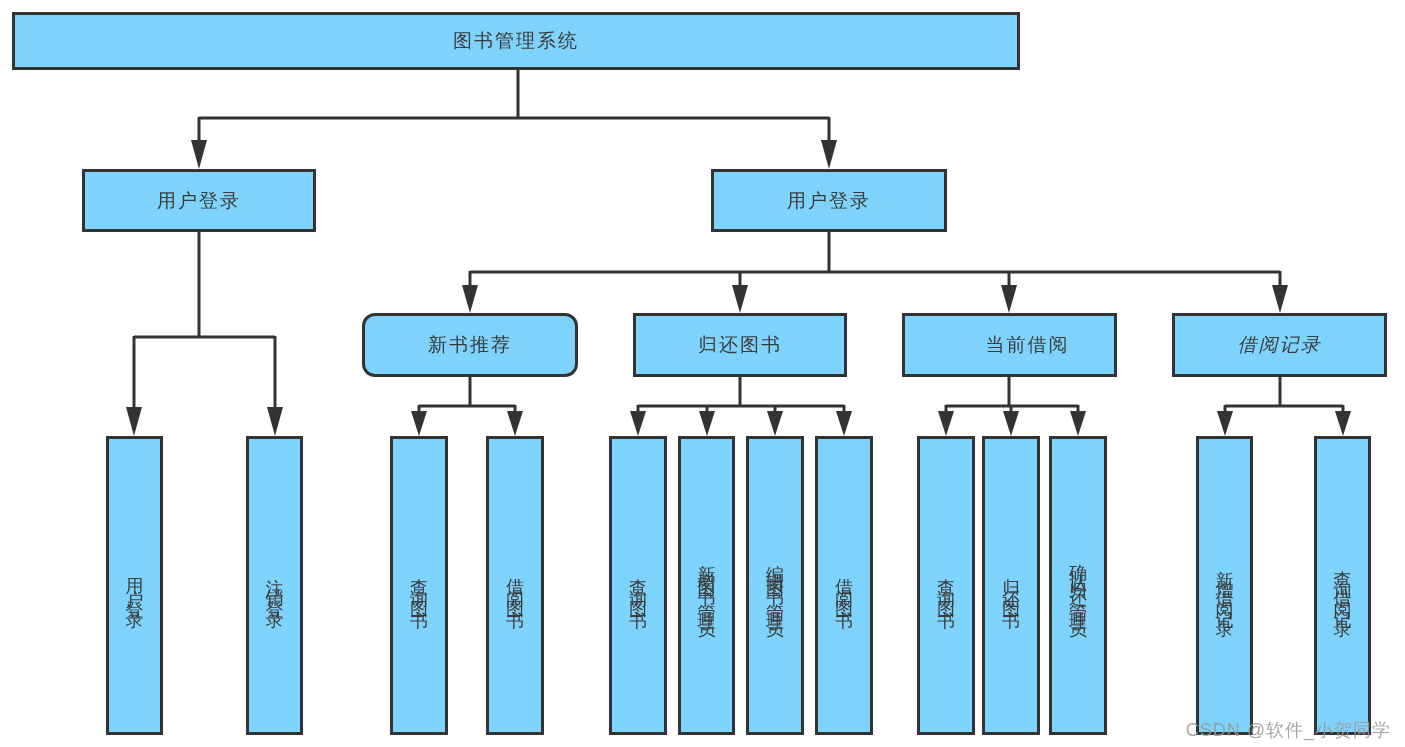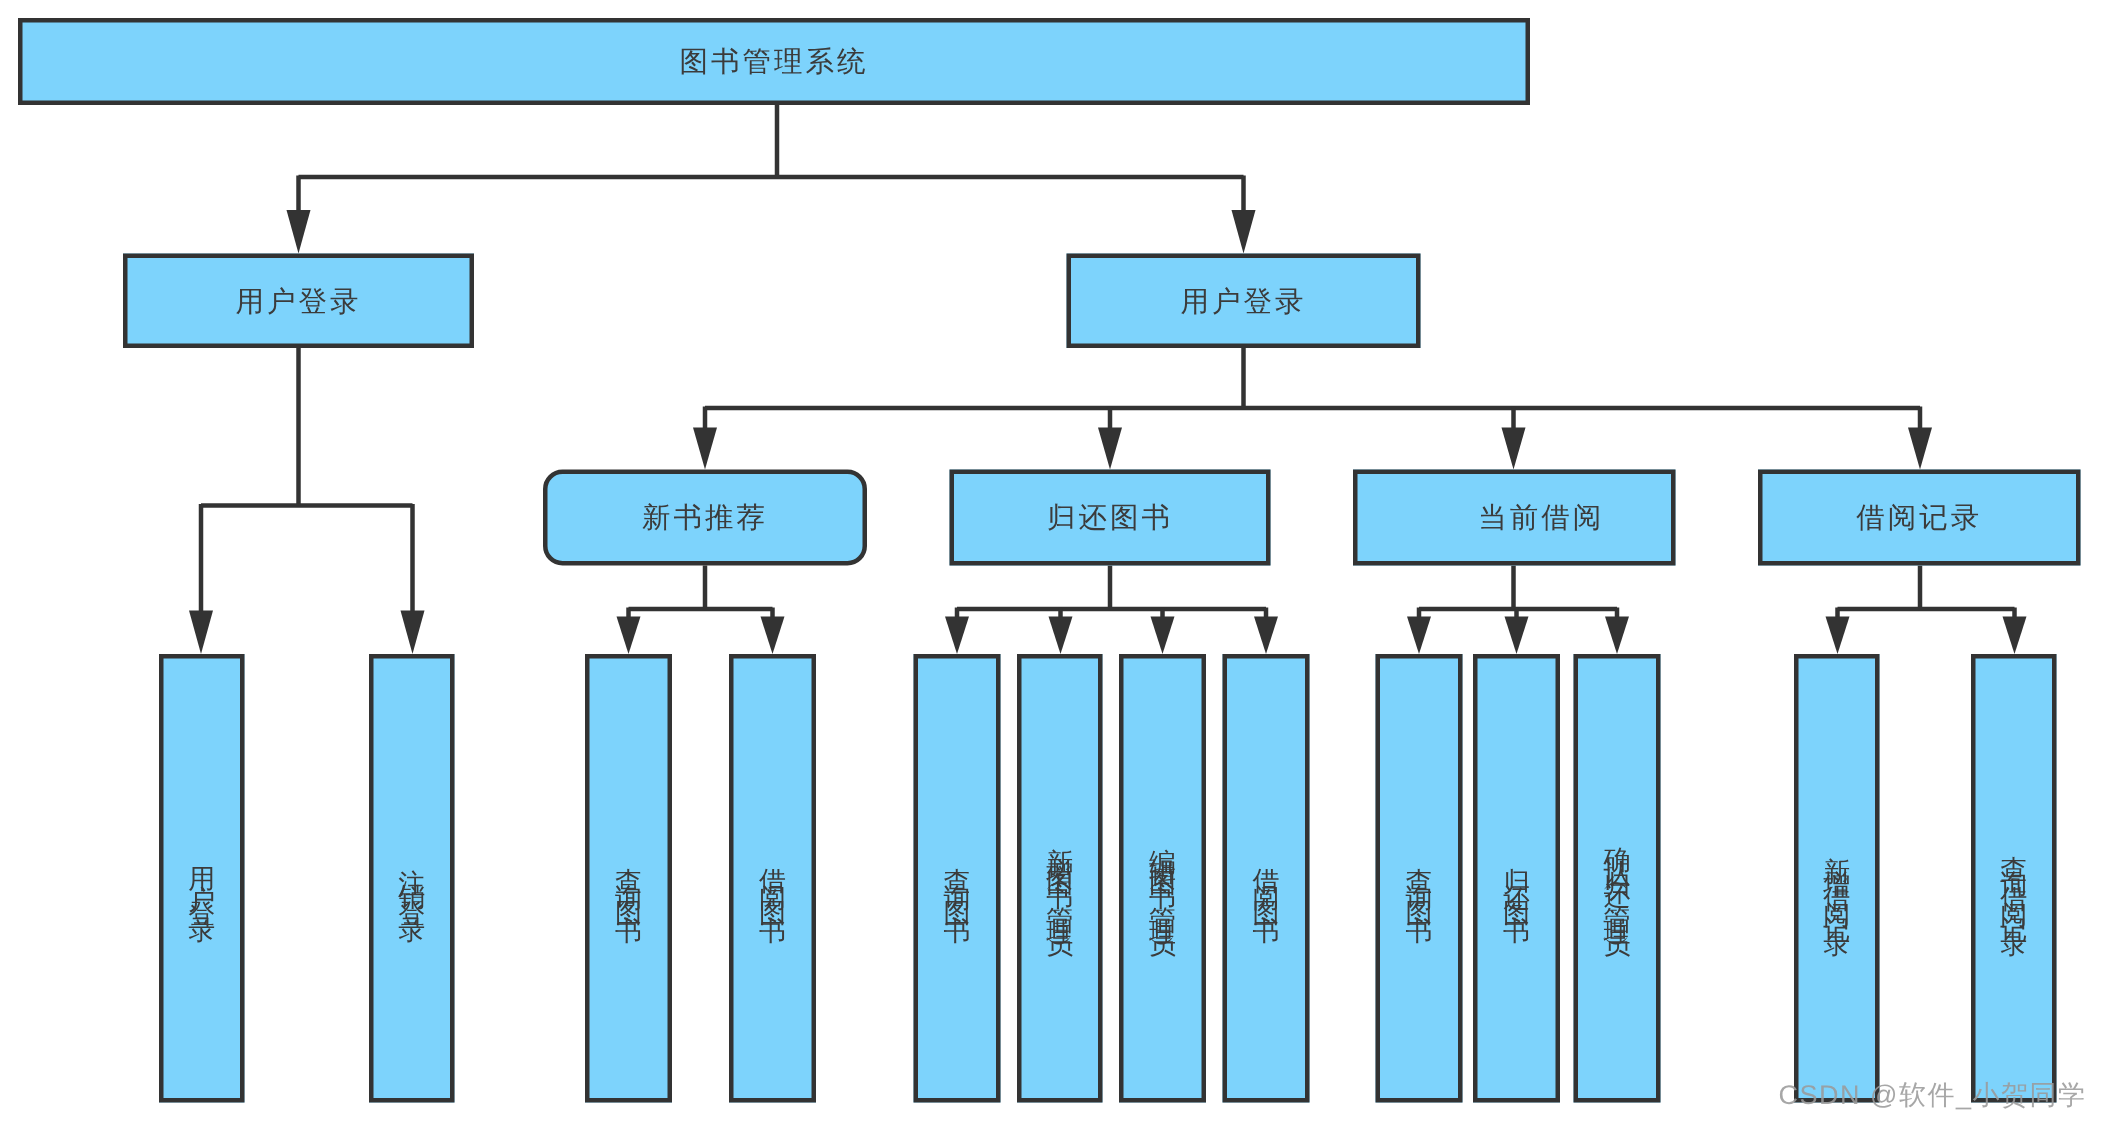--- a/index.html
+++ b/index.html
@@ -147,21 +147,21 @@
 
   <div class="node hnode" style="left:362px; top:313px; width:216px; height:64px;border-radius:13px;">
     <span>新书推荐</span>
   </div>
   <div class="node hnode" style="left:633px; top:313px; width:214px; height:64px;">
     <span>归还图书</span>
   </div>
   <div class="node hnode" style="left:902px; top:313px; width:215px; height:64px;padding-left:36px;">
     <span>当前借阅</span>
   </div>
-  <div class="node hnode" style="left:1172px; top:313px; width:215px; height:64px;">
+  <div class="node hnode" style="left:1172px; top:313px; width:215px; height:64px;font-style:italic;">
     <span>借阅记录</span>
   </div>
 
   <div class="node vnode" style="left:106px; top:436px; width:57px; height:299px;">
     <span>用户登录</span>
   </div>
   <div class="node vnode" style="left:246px; top:436px; width:57px; height:299px;">
     <span>注销登录</span>
   </div>
 

